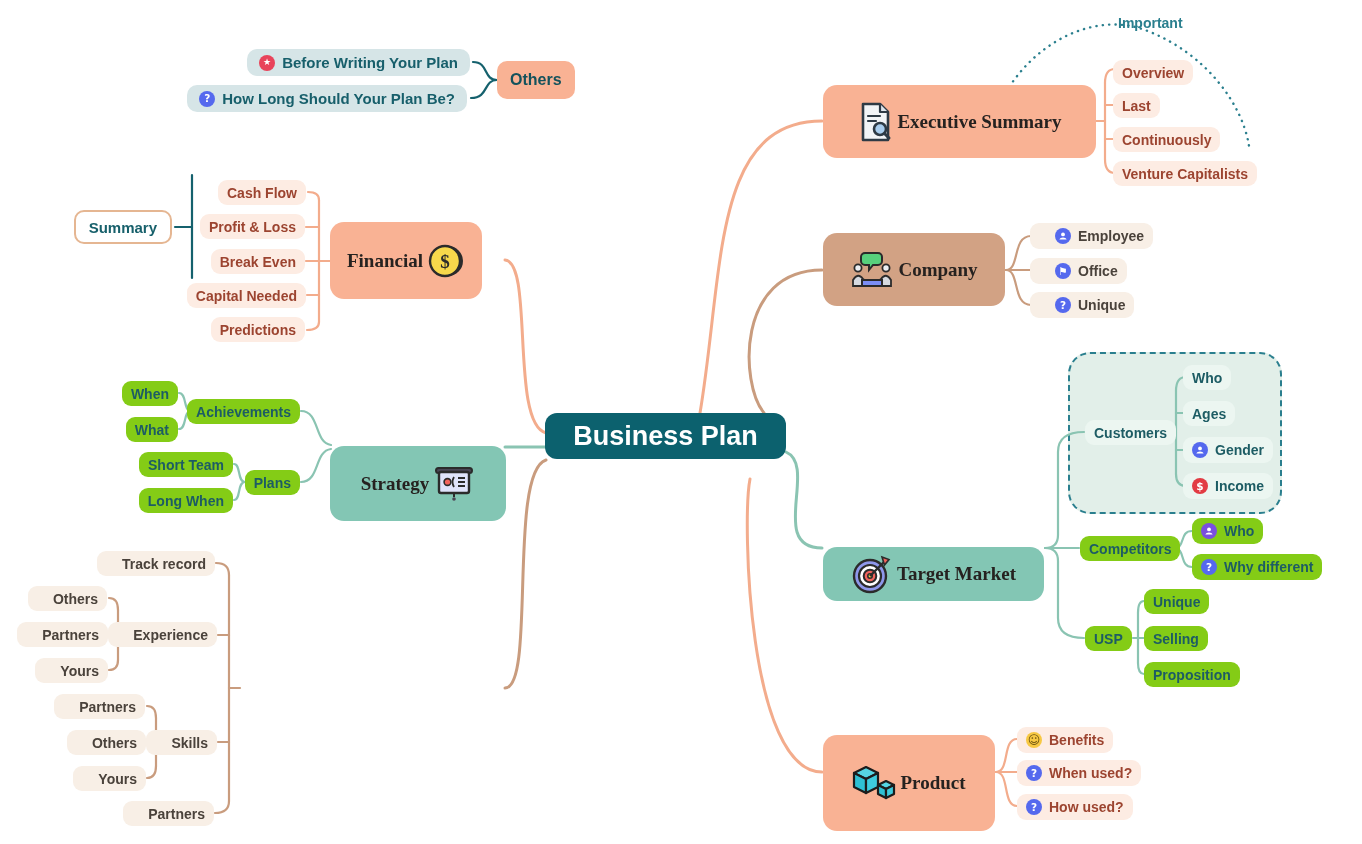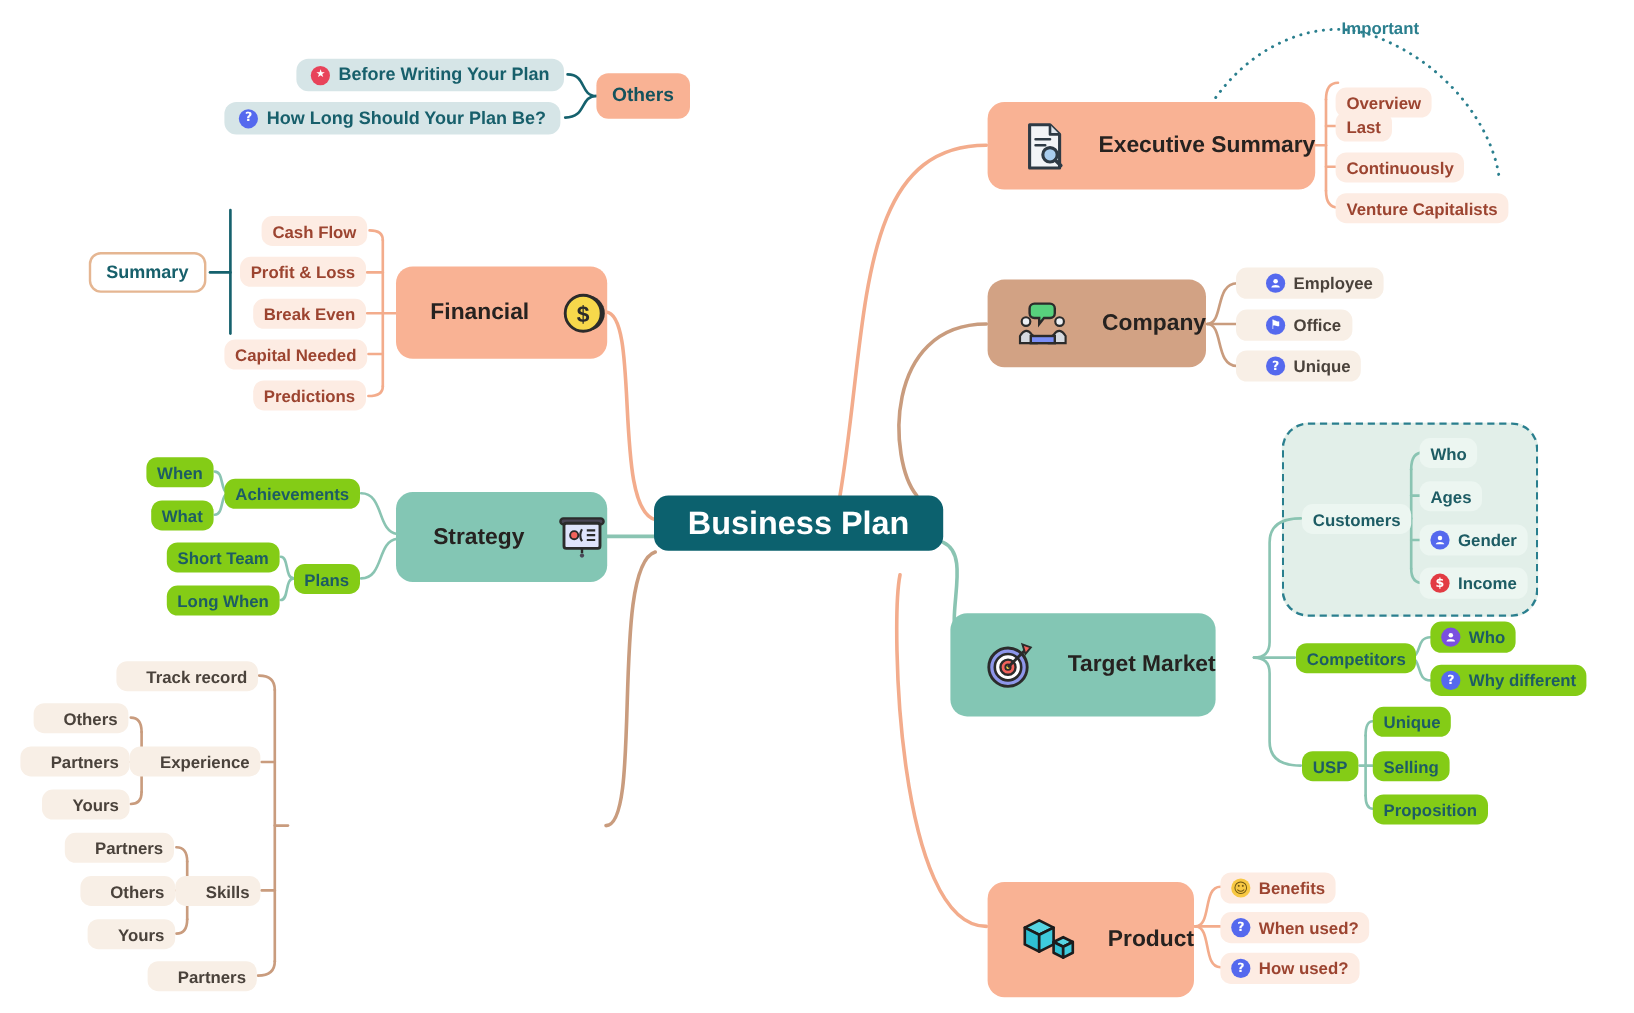--- a/index.html
+++ b/index.html
@@ -15,23 +15,23 @@
   .drk{stroke:#15616d;stroke-width:2;}
   .dotted{stroke:#2a7f8e;stroke-width:2.4;stroke-dasharray:0.2 6.2;stroke-linecap:round;}
   .node{position:absolute;display:flex;align-items:center;white-space:nowrap;box-sizing:border-box;z-index:3;}
   .chip{padding:4px 9px;border-radius:9px;font-size:14px;font-weight:600;gap:7px;height:25px;}
   .chip.tall{height:26px;}
   .peach{background:#fdece3;color:#9c4430;}
   .mint{background:#84cc16;color:#1d5c64;}
   .mint-in{background:#ecf6f1;color:#1d5c64;}
   .cream{background:#f8efe6;color:#4a423b;padding-left:25px;}
   .tealgray{background:#d6e5e7;color:#175f6b;font-size:15px;padding:5px 12px;border-radius:10px;height:27px;}
-  .main{border-radius:14px;font-size:19px;font-weight:700;color:#262220;gap:27px;justify-content:flex-end;}
+  .main{border-radius:14px;font-size:19px;font-weight:700;color:#262220;gap:4px;justify-content:center;font-family:Liberation Serif, serif;}
   .salmonbg{background:#f9b294;}
-  .tealbg{background:#83c6b4;}
+  .tealbg{background:#83c6b4;margin-top:36px;}
   .tanbg{background:#d2a284;}
   .center-node{background:#0c616e;color:#ffffff;font-size:27px;font-weight:700;border-radius:12px;justify-content:center;}
   .summary{background:#ffffff;border:2px solid #e5b692;color:#17606b;font-size:15px;font-weight:600;padding:6px 13px;border-radius:10px;height:34px;}
   .othersbox{background:#f9b294;color:#14525c;font-size:16px;font-weight:700;padding:8px 13px;border-radius:10px;height:38px;}
   .group{position:absolute;border:2px dashed #2a7f8e;background:#e2efe9;border-radius:22px;z-index:1;}
   .callout{position:absolute;color:#2a7f8e;font-size:14px;font-weight:700;z-index:3;}
   .badge{flex:0 0 auto;width:16px;height:16px;border-radius:50%;display:inline-flex;align-items:center;justify-content:center;
          font-size:10.5px;font-weight:700;color:#fff;line-height:1;font-family:"DejaVu Sans",sans-serif;}
   .b-red{background:#e8435a;font-size:9px;}
   .b-blue{background:#5569ee;}
@@ -138,21 +138,21 @@
     <span>How Long Should Your Plan Be?</span>
   </div>
   <div class="node othersbox" style="left:497px;top:61px">Others</div>
 
   <div class="node summary" style="right:1190px;top:210px">Summary</div>
   <div class="node chip peach" style="right:1056px;top:180px">Cash Flow</div>
   <div class="node chip peach" style="right:1057px;top:214px">Profit &amp; Loss</div>
   <div class="node chip peach" style="right:1057px;top:249px">Break Even</div>
   <div class="node chip peach" style="right:1056px;top:283px">Capital Needed</div>
   <div class="node chip peach" style="right:1057px;top:317px">Predictions</div>
-  <div class="node main salmonbg" style="left:330px;top:222px;width:176px;height:77px">
+  <div class="node main salmonbg" style="left:330px;top:222px;width:152px;height:77px">
     <span>Financial</span>
     <span class="ticon">
       <svg width="38" height="38" viewBox="0 0 38 38">
           <circle cx="21" cy="19" r="15" fill="#2b2b2b"></circle>
           <circle cx="18" cy="19" r="15" fill="#f7d84b" stroke="#2b2b2b" stroke-width="2.4"></circle>
           <text x="18" y="26" text-anchor="middle" font-size="19" font-weight="bold" fill="#2b2b2b">$</text>
         </svg>
     </span>
   </div>
 
@@ -194,21 +194,21 @@
       <svg width="36" height="42" viewBox="0 0 36 42">
           <path d="M6,3 h17 l8,8 v28 h-25 z" fill="#f2f4f7" stroke="#2e3a45" stroke-width="2.6" stroke-linejoin="round"></path>
           <path d="M23,3 v8 h8" fill="#dfe5ec" stroke="#2e3a45" stroke-width="2.2" stroke-linejoin="round"></path>
           <path d="M11,15 h12 M11,20 h8" stroke="#2e3a45" stroke-width="2.2" stroke-linecap="round"></path>
           <circle cx="23" cy="28" r="6" fill="#a9cdee" stroke="#2e3a45" stroke-width="2.6"></circle>
           <line x1="27.5" y1="32.5" x2="32" y2="37" stroke="#2e3a45" stroke-width="3" stroke-linecap="round"></line>
         </svg>
     </span>
     <span>Executive Summary</span>
   </div>
-  <div class="node chip peach" style="left:1113px;top:73px">Overview</div>
+  <div class="node chip peach" style="left:1113px;top:60px">Overview</div>
   <div class="node chip peach" style="left:1113px;top:93px">Last</div>
   <div class="node chip peach" style="left:1113px;top:127px">Continuously</div>
   <div class="node chip peach" style="left:1113px;top:161px">Venture Capitalists</div>
 
   <div class="node main tanbg" style="left:823px;top:233px;width:182px;height:73px">
     <span class="ticon">
       <svg width="44" height="40" viewBox="0 0 44 40">
           <path d="M15,3 h13 a4,4 0 0 1 4,4 v4 a4,4 0 0 1 -4,4 h-5 l-4,5 v-5 h-4 a4,4 0 0 1 -4,-4 v-4 a4,4 0 0 1 4,-4 z" fill="#57d07c" stroke="#2b2b2b" stroke-width="2"></path>
           <circle cx="8" cy="18" r="3.6" fill="#eceff3" stroke="#2b2b2b" stroke-width="1.8"></circle>
           <path d="M3,30 q5,-8 10,-1 l4,3 v4 h-14 z" fill="#d6dae0" stroke="#2b2b2b" stroke-width="1.8"></path>
@@ -230,21 +230,21 @@
   </div>
   <div class="node chip cream tall" style="left:1030px;top:258px">
     <span class="badge b-blue">⚑</span>
     <span>Office</span>
   </div>
   <div class="node chip cream tall" style="left:1030px;top:292px">
     <span class="badge b-blue">?</span>
     <span>Unique</span>
   </div>
 
-  <div class="node main tealbg" style="left:792px;top:511px;width:221px;height:86px">
+  <div class="node main tealbg" style="left:823px;top:511px;width:221px;height:54px">
     <span class="ticon">
       <svg width="42" height="42" viewBox="0 0 42 42">
           <circle cx="19" cy="23" r="16" fill="#8e97ea" stroke="#2b2b2b" stroke-width="2.4"></circle>
           <circle cx="19" cy="23" r="11" fill="#ffffff" stroke="#2b2b2b" stroke-width="2.2"></circle>
           <circle cx="19" cy="23" r="6.3" fill="#f2635c" stroke="#2b2b2b" stroke-width="2"></circle>
           <circle cx="19" cy="23" r="2.2" fill="#f7d84b" stroke="#2b2b2b" stroke-width="1.6"></circle>
           <line x1="19" y1="23" x2="33" y2="9" stroke="#2b2b2b" stroke-width="2.4"></line>
           <path d="M31,4 l7,2.5 -4.5,5.5 z" fill="#f2635c" stroke="#2b2b2b" stroke-width="1.6"></path>
         </svg>
     </span>

